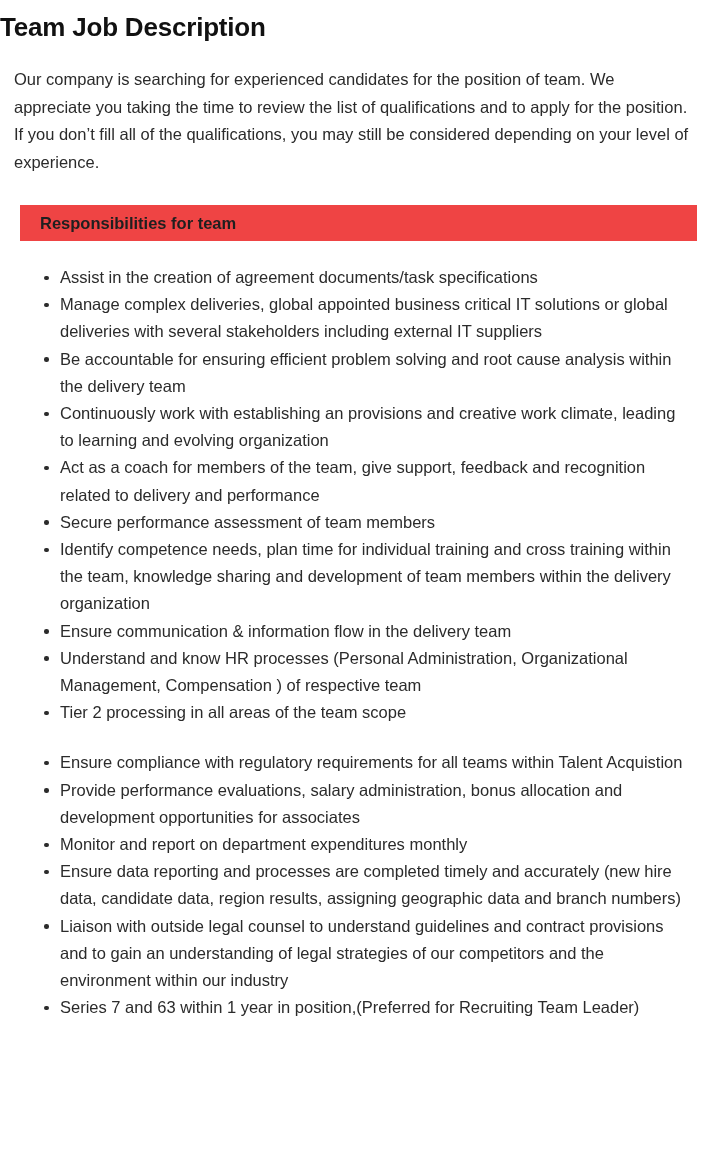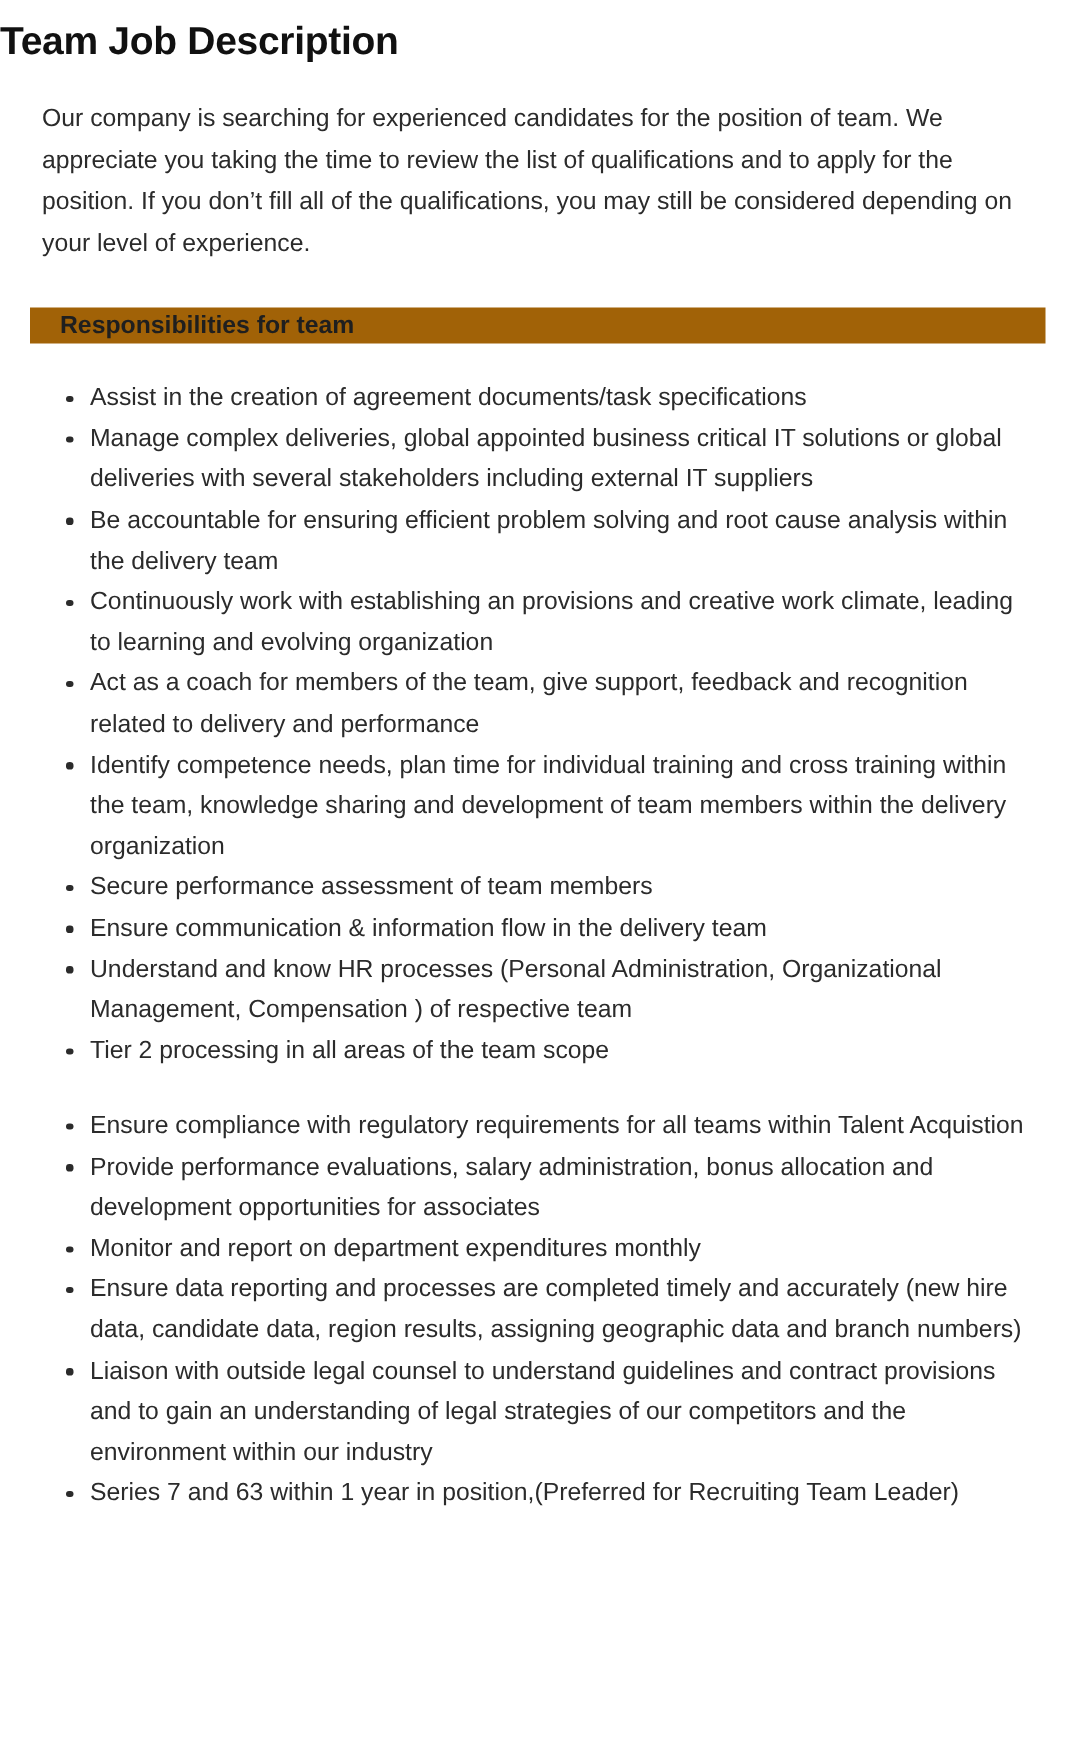--- a/index.html
+++ b/index.html
@@ -30,33 +30,33 @@
     text-align: left;
     color: #111111;
     letter-spacing: -0.2px;
     margin: 0;
     padding-top: 4px;
   }
 
   
   .intro {
     margin: 0;
-    padding: 16px 30px 0 28px;
+    padding: 16px 30px 0 14px;
     font-size: 16.5px;
     line-height: 27.5px;
     color: #2b2b2b;
   }
 
   
   .section {
     margin: 0;
   }
   .section-header {
-    background: #a16207;
-    height: 24px;
+    background: #ef4444;
+    height: 36px;
     margin: 29px 23px 0 20px;
     display: flex;
     align-items: center;
     padding: 0 0 0 20px;
     box-sizing: border-box;
   }
   .section-header-label {
     font-size: 16.5px;
     font-weight: bold;
     color: #1f1f1f;
@@ -105,22 +105,22 @@
       <div class="section">
         <div class="section-header">
           <span class="section-header-label">Responsibilities for team</span>
         </div>
         <ul class="bullet-list">
           <li class="bullet-item">Assist in the creation of agreement documents/task specifications</li>
           <li class="bullet-item">Manage complex deliveries, global appointed business critical IT solutions or global deliveries with several stakeholders including external IT suppliers</li>
           <li class="bullet-item">Be accountable for ensuring efficient problem solving and root cause analysis within the delivery team</li>
           <li class="bullet-item">Continuously work with establishing an provisions and creative work climate, leading to learning and evolving organization</li>
           <li class="bullet-item">Act as a coach for members of the team, give support, feedback and recognition related to delivery and performance</li>
+          <li class="bullet-item">Secure performance assessment of team members</li>
           <li class="bullet-item">Identify competence needs, plan time for individual training and cross training within the team, knowledge sharing and development of team members within the delivery organization</li>
-          <li class="bullet-item">Secure performance assessment of team members</li>
           <li class="bullet-item">Ensure communication &amp; information flow in the delivery team</li>
           <li class="bullet-item">Understand and know HR processes (Personal Administration, Organizational Management, Compensation ) of respective team</li>
           <li class="bullet-item">Tier 2 processing in all areas of the team scope</li>
         </ul>
       </div>
       <div class="section">
         <ul class="bullet-list">
           <li class="bullet-item">Ensure compliance with regulatory requirements for all teams within Talent Acquistion</li>
           <li class="bullet-item">Provide performance evaluations, salary administration, bonus allocation and development opportunities for associates</li>
           <li class="bullet-item">Monitor and report on department expenditures monthly</li>

